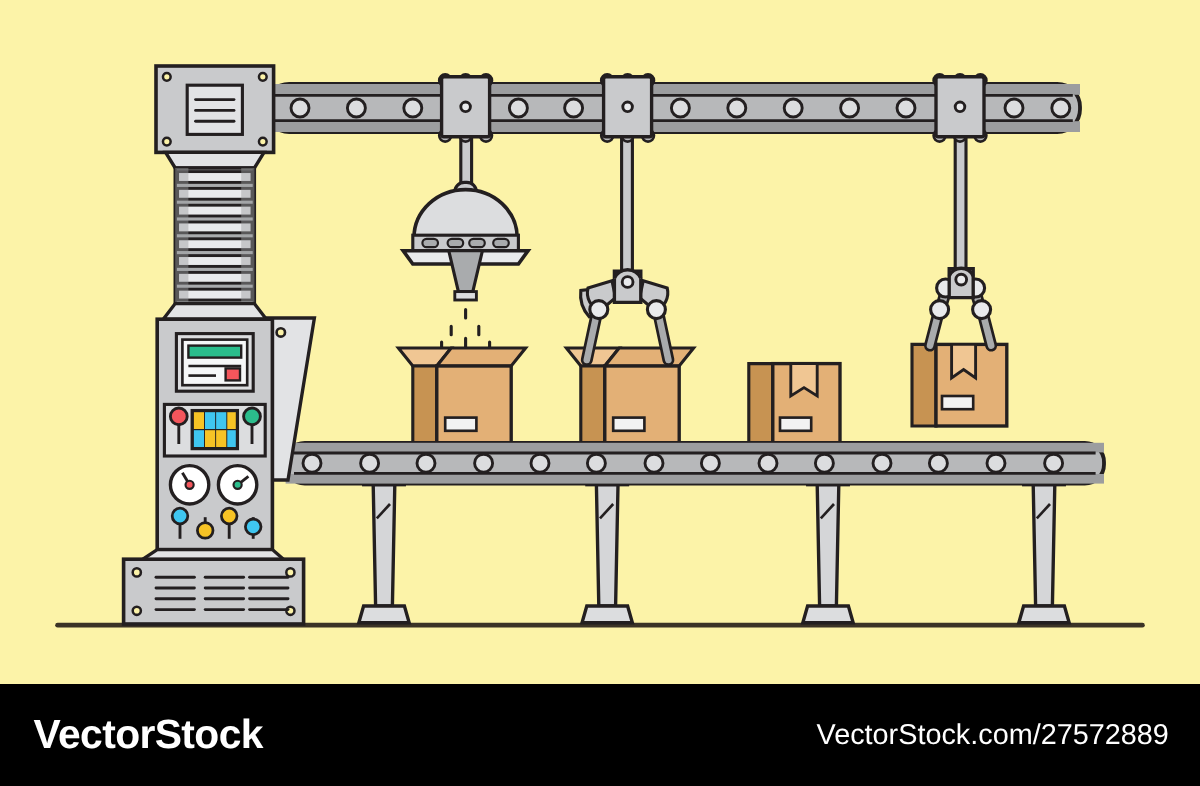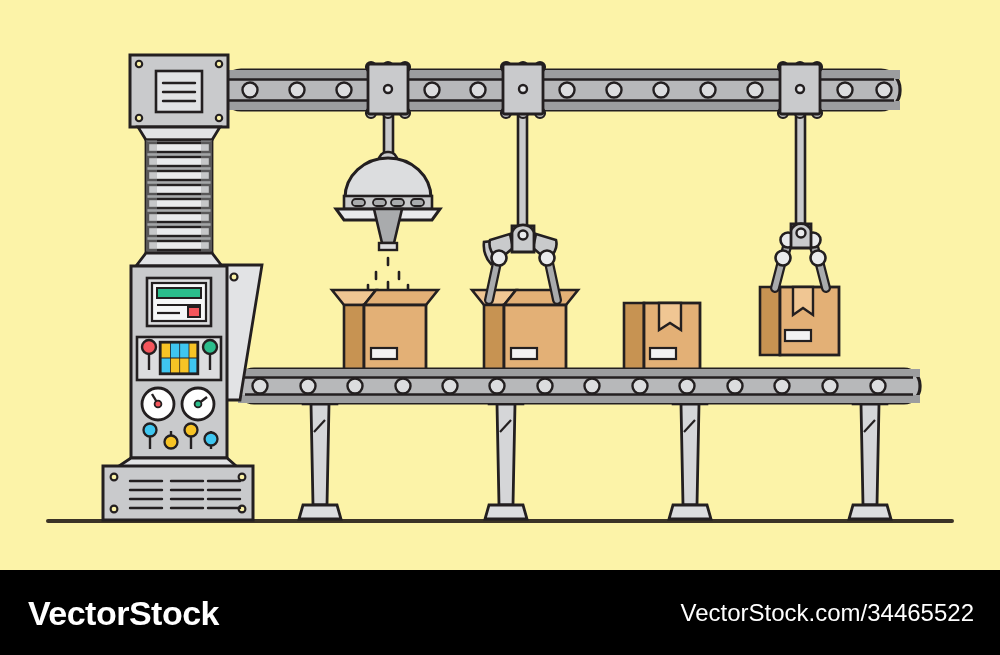--- a/index.html
+++ b/index.html
@@ -402,16 +402,16 @@
         <line x1="208" y1="481" x2="240" y2="481"></line>
         <line x1="208" y1="490" x2="240" y2="490"></line>
         <line x1="208" y1="499" x2="240" y2="499"></line>
         <line x1="208" y1="508" x2="240" y2="508"></line>
       </g>
     </g>
   </svg>
 
   <div id="footer">
     <div id="brand">VectorStock</div>
-    <div id="url">VectorStock.com/34465522</div>
+    <div id="url">VectorStock.com/27572889</div>
   </div>
 
 </div>
 
 </body></html>

